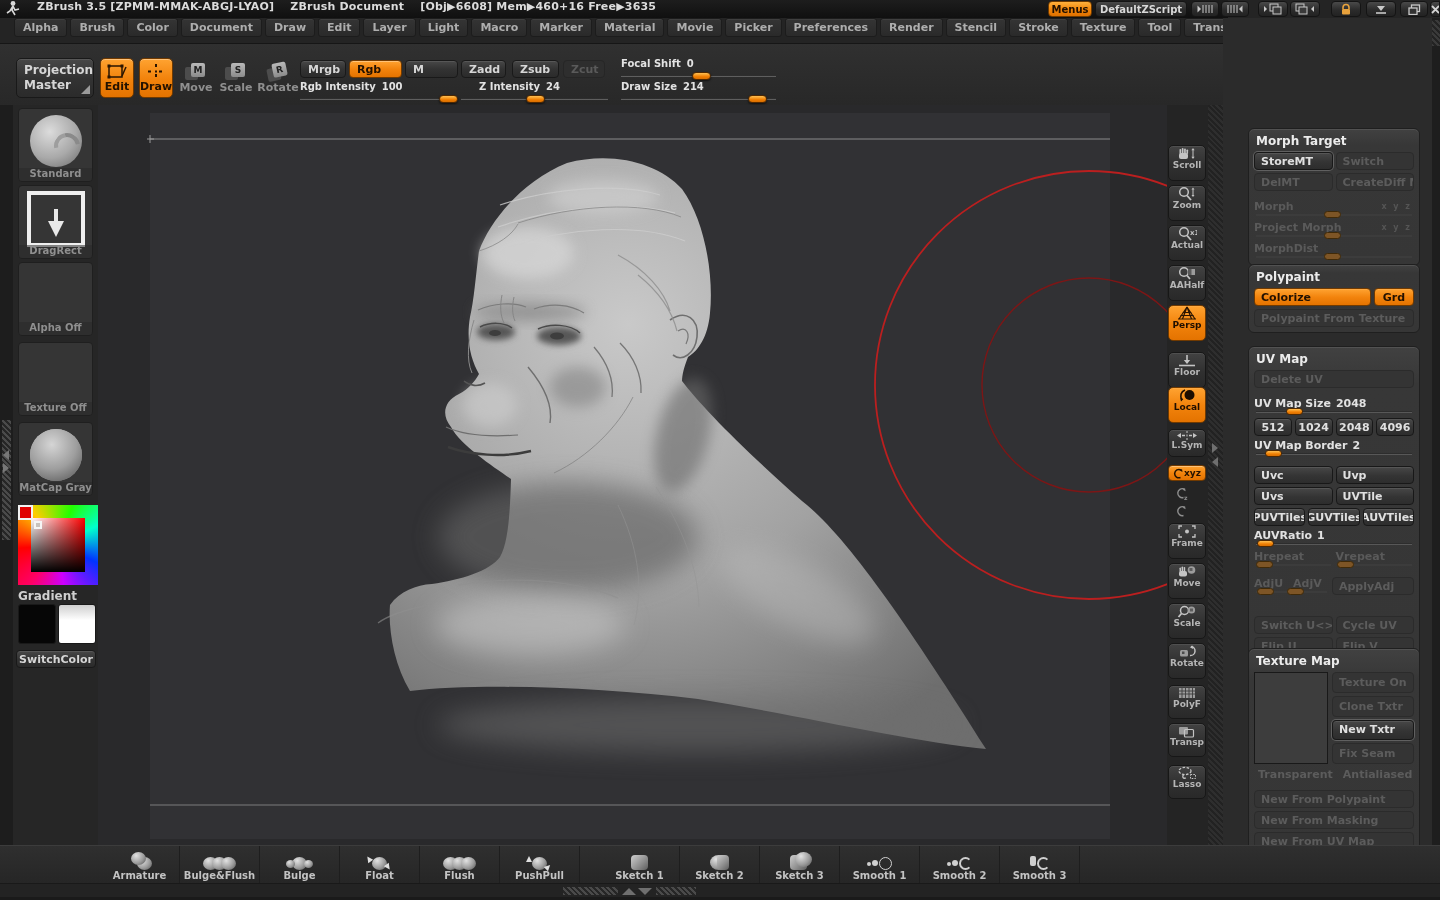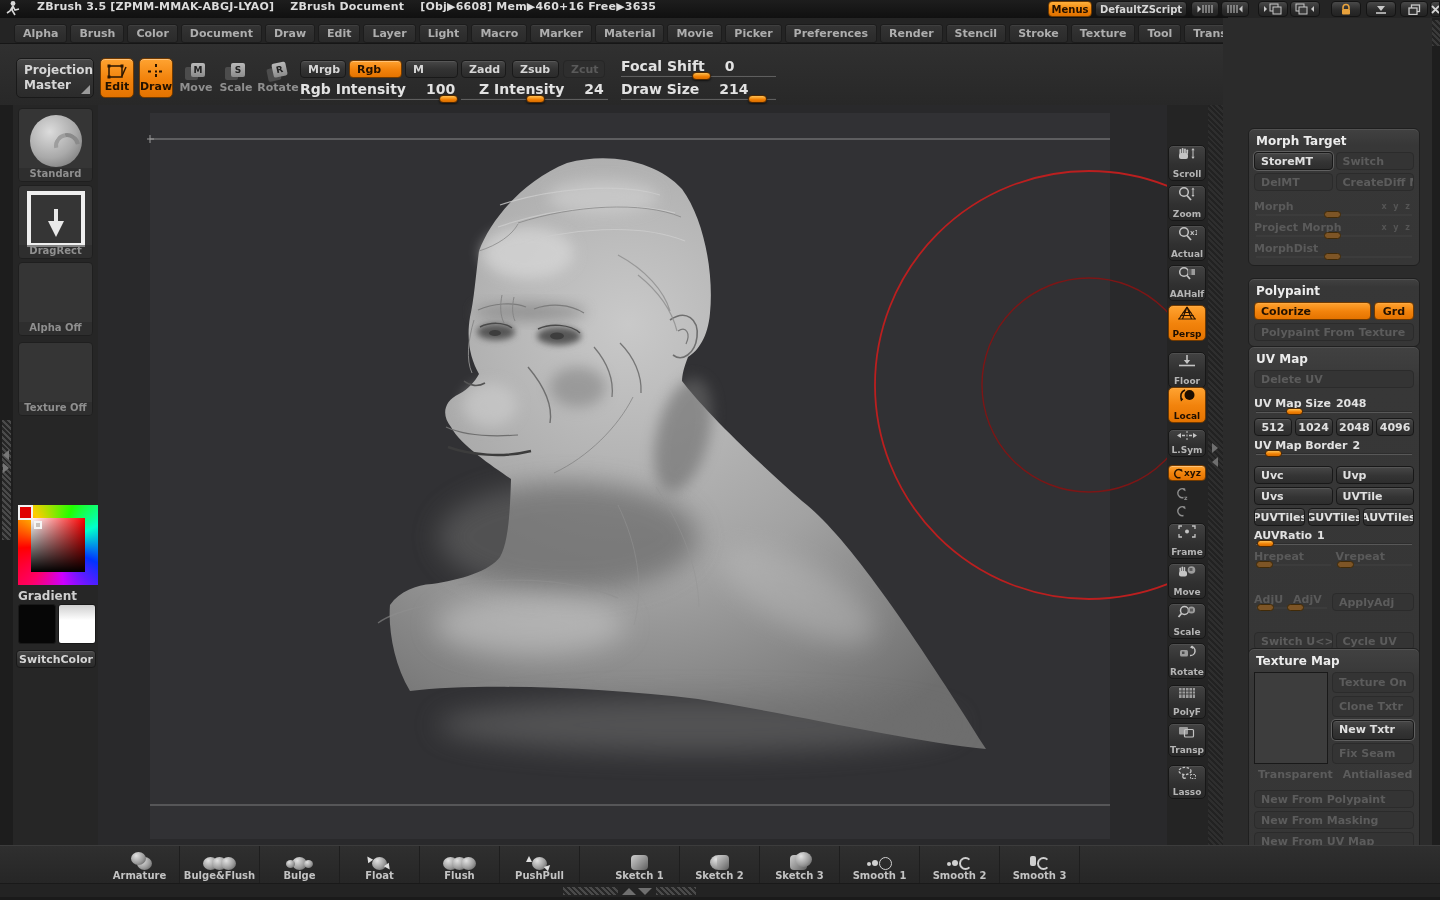--- a/index.html
+++ b/index.html
@@ -6,32 +6,32 @@
 html,body{background:#111}
 #app{position:relative;width:1440px;height:900px;background:#242424;font-family:"DejaVu Sans",sans-serif;font-weight:bold;overflow:hidden;user-select:none}
 .abs{position:absolute}
 
 #titlebar{left:0;top:0;width:1228px;height:18px;background:linear-gradient(#1d1d1d,#101010);color:#dcdcdc;font-size:11px;display:flex;align-items:flex-start;z-index:40}
 #titlebar .tseg{margin-left:16px;white-space:nowrap;letter-spacing:.2px}
 .wctl{position:absolute;top:1px;height:16px;display:flex;align-items:center;justify-content:center;background:linear-gradient(#4a4a4a,#2c2c2c 55%,#222);border:1px solid #141414;border-radius:4px;color:#cfcfcf;font-size:10px}
 .obtn{background:linear-gradient(#ffb13d,#f28408 55%,#df7100)!important;border:1px solid #6e3a00!important;color:#231100!important}
 .dbtn{color:#d8d8d8}
 
-#menubar{left:0;top:18px;width:1440px;height:26px;background:#242424;border-bottom:1px solid #161616;display:flex;align-items:flex-end;padding-left:14px}
+#menubar{left:0;top:18px;width:1440px;height:26px;background:#242424;border-bottom:1px solid #161616;display:flex;align-items:flex-start;padding-left:14px}
 .mbtn{height:19px;padding:0 8px;margin-right:3px;display:inline-flex;align-items:center;background:linear-gradient(#343434,#2a2a2a);border:1px solid #1c1c1c;box-shadow:inset 0 1px 0 rgba(255,255,255,.06);border-radius:3px;color:#aeaeae;font-size:11px}
 
 #topbar{left:0;top:44px;width:1440px;height:61px;background:linear-gradient(#303030,#282828)}
 .tbtn{position:absolute;display:flex;flex-direction:column;align-items:center;justify-content:center;border-radius:5px;font-size:11px}
 .raised{background:linear-gradient(#484848,#333 50%,#2b2b2b);border:1px solid #191919;box-shadow:inset 0 1px 0 rgba(255,255,255,.09);color:#d6d6d6}
 .orange{background:linear-gradient(#ffa331,#f2830c 52%,#e47300);border:1px solid #713a00;box-shadow:inset 0 1px 0 rgba(255,255,255,.35);color:#241200}
 .ghost{color:#8f8f8f}
 .pill{position:absolute;height:18px;display:flex;align-items:center;justify-content:flex-start;padding:0 7px;border-radius:4px;font-size:11px}
 .pill.dis{color:#5a5a5a;background:#2e2e2e;border:1px solid #262626;box-shadow:none}
 .sld{position:absolute}
-.sld .lr{display:flex;gap:20px;font-size:14px;color:#e2e2e2;white-space:nowrap}
+.sld .lr{display:flex;gap:6px;font-size:10px;color:#e2e2e2;white-space:nowrap}
 .sld .track{position:absolute;left:0;right:0;bottom:3px;height:2px;background:linear-gradient(#151515,#777)}
 .sld .hnd{position:absolute;bottom:0;width:19px;height:8px;border-radius:4px;background:linear-gradient(#ffc052,#f07e02 60%,#d86e00);border:1px solid #502800;box-shadow:0 1px 2px rgba(0,0,0,.6)}
 .badge2{position:relative;width:22px;height:18px}
 .badge2 .b1{position:absolute;left:0;top:4px;width:13px;height:13px;background:#4c4c4c;border-radius:2px}
 .badge2 .b2{position:absolute;left:6px;top:0;width:14px;height:14px;background:linear-gradient(#b9b9b9,#8b8b8b);border-radius:2px;color:#222;font-size:9px;display:flex;align-items:center;justify-content:center}
 #pmaster::after{content:"";position:absolute;right:3px;bottom:3px;border-left:9px solid transparent;border-bottom:9px solid #9a9a9a}
 
 #canvas{left:98px;top:105px;width:1069px;height:740px;background:#29292b}
 #leftedge{left:0;top:105px;width:13px;height:740px;background:#1d1d1d}
 #leftbar{left:13px;top:105px;width:85px;height:740px;background:#262626}
@@ -46,21 +46,21 @@
 #curcolor{position:absolute;left:0;top:0;width:15px;height:15px;background:#e00000;border:2px solid #f2f2f2}
 #pickcur{position:absolute;left:16px;top:16px;width:8px;height:8px;border:2px solid #f5f5f5;background:#c9c2bd}
 .swatch{position:absolute;top:604px;width:38px;height:40px;border:1px solid #191919;border-radius:3px}
 
 .chev{width:0;height:0;position:absolute}
 #divider{left:1208px;top:105px;width:15px;height:740px;background:repeating-linear-gradient(45deg,#2e2e2e 0 2px,#222 2px 4px)}
 #rightedge{left:1432px;top:18px;width:8px;height:882px;background:#1e1e1e}
 #rightedge .hatch{position:absolute;left:0;top:2px;width:8px;height:26px;background:repeating-linear-gradient(45deg,#3a3a3a 0 2px,#232323 2px 4px)}
 
 #rcol{left:1167px;top:105px;width:41px;height:740px;background:#242424}
-.rbtn{position:absolute;left:1px;width:38px;height:36px;border-radius:5px;background:linear-gradient(#424242,#303030 55%,#292929);border:1px solid #171717;box-shadow:inset 0 1px 0 rgba(255,255,255,.08);display:flex;flex-direction:column;align-items:center;justify-content:space-between;color:#b5b5b5;font-size:9px;padding-bottom:1px}
+.rbtn{position:absolute;left:1px;width:38px;height:36px;border-radius:5px;background:linear-gradient(#424242,#303030 55%,#292929);border:1px solid #171717;box-shadow:inset 0 1px 0 rgba(255,255,255,.08);display:flex;flex-direction:column;align-items:center;justify-content:flex-start;color:#b5b5b5;font-size:9px;padding-bottom:1px}
 .rbtn svg{display:block;margin-bottom:-1px}
 .rbtn.on{background:linear-gradient(#ffa331,#f2830c 52%,#e47300);border-color:#713a00;color:#1f0f00}
 .rpill{position:absolute;left:1px;width:38px;height:16px;border-radius:4px;display:flex;align-items:center;justify-content:center;gap:1px;font-size:9px}
 .rglyph{position:absolute;left:6px;color:#8e8e8e;font-size:12px;font-weight:bold}
 
 #rpanel{left:1223px;top:18px;width:209px;height:882px;background:#2b2b2b}
 .sect{position:absolute;left:25px;width:172px;background:linear-gradient(#414141,#373737 12%,#363636);border:1px solid #1f1f1f;border-radius:6px;box-shadow:inset 0 1px 0 rgba(255,255,255,.09);padding:4px 5px 5px 5px}
 .sect .hdr{color:#ececec;font-size:12px;padding:1px 2px 4px 2px}
 .prow{display:flex;gap:3px;margin-bottom:3px}
 .pbtn{flex:1;height:18px;display:flex;align-items:center;padding:0 6px;background:linear-gradient(#474747,#343434 55%,#2d2d2d);border:1px solid #181818;box-shadow:inset 0 1px 0 rgba(255,255,255,.09);border-radius:4px;color:#e0e0e0;font-size:11px;white-space:nowrap;overflow:hidden}
@@ -287,20 +287,25 @@
           <div class="tri-down" style="margin:0 auto"></div>
       </div>
       <div class="cap">DragRect</div>
     </div>
     <div class="thumb" style="top:157px">
       <div class="cap">Alpha Off</div>
     </div>
     <div class="thumb" style="top:237px">
       <div class="cap">Texture Off</div>
     </div>
+    <div class="thumb" style="top:317px">
+      <div class="sphere" style="background:radial-gradient(circle at 40% 30%,#cScfcf,#a5a5a5 45%,#585858 100%)"></div>
+      <div class="sphere" style="background:radial-gradient(circle at 42% 30%,#d5d5d5,#9e9e9e 52%,#4f4f4f 100%)"></div>
+      <div class="cap">MatCap Gray</div>
+    </div>
 
     <div id="picker" class="abs" style="left:5px;top:400px;position:absolute">
       <div id="pickinner"></div>
       <div id="curcolor"></div>
       <div id="pickcur"></div>
     </div>
     <div class="abs" style="left:5px;top:484px;color:#cfcfcf;font-size:12px">Gradient</div>
     <div class="swatch" style="left:5px;top:499px;background:#060606"></div>
     <div class="swatch" style="left:45px;top:499px;background:linear-gradient(#cfcfcf,#ffffff 40%)"></div>
     <div class="pill raised" style="left:3px;top:545px;width:80px;justify-content:center;position:absolute">SwitchColor</div>
@@ -575,21 +580,21 @@
       </div>
       <div class="psld dis" style="margin-bottom:0">
         <div class="lr">
             <span>MorphDist</span>
           </div>
         <div class="track"></div>
           <div class="hnd" style="left:44%"></div>
       </div>
     </div>
 
-    <div class="sect" style="top:260px">
+    <div class="sect" style="top:246px">
       <div class="hdr">Polypaint</div>
       <div class="prow">
         <div class="pbtn on" style="flex:3">Colorize</div>
         <div class="pbtn on ctr" style="flex:1">Grd</div>
       </div>
       <div class="prow" style="margin-bottom:0">
           <div class="pbtn dis">Polypaint From Texture</div>
         </div>
     </div>
 
@@ -644,21 +649,21 @@
           <div class="hnd" style="left:2%"></div>
       </div>
       <div class="prow" style="">
         <div class="psld dis" style="flex:1;margin-bottom:0">
           <div class="lr">
               <span>Hrepeat</span>
             </div>
           <div class="track"></div>
             <div class="hnd" style="left:2%"></div>
         </div>
-        <div class="psld dis" style="flex:1;margin-bottom:16px">
+        <div class="psld dis" style="flex:1;margin-bottom:0">
           <div class="lr">
               <span>Vrepeat</span>
             </div>
           <div class="track"></div>
             <div class="hnd" style="left:2%"></div>
         </div>
       </div>
       <div class="gap6"></div>
       <div class="prow">
         <div class="psld dis" style="flex:1.1;margin-bottom:18px;display:flex;gap:10px">

